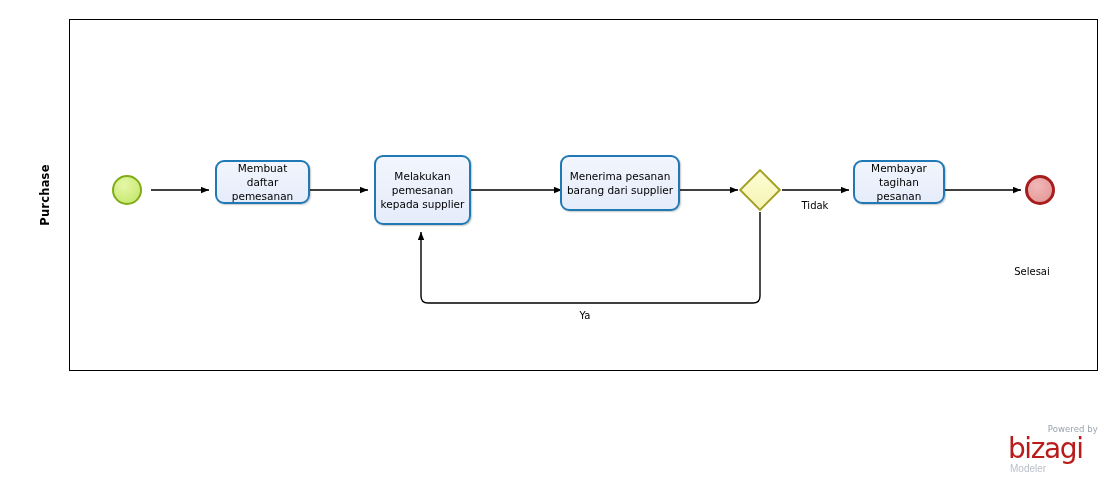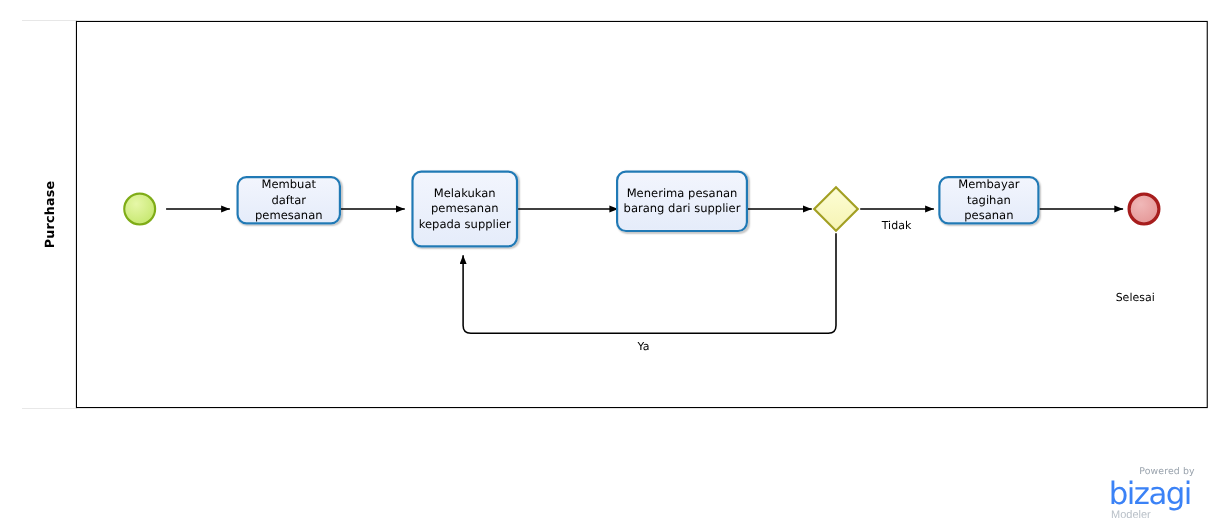--- a/index.html
+++ b/index.html
@@ -141,34 +141,34 @@
   
   .watermark {
     position: absolute;
     left: 1000px;
     top: 424px;
     width: 104px;
     height: 52px;
   }
   .wm-powered {
     position: absolute;
-    right: 18px;
+    right: 6px;
     top: 0px;
     font-size: 8.5px;
     color: #9aa3ad;
     font-family: "DejaVu Sans", sans-serif;
     letter-spacing: 0.1px;
   }
   .wm-brand {
     position: absolute;
     left: 8px;
     top: 10px;
     font-size: 28px;
     line-height: 30px;
-    color: #3b82f6;
+    color: #b91c1c;
     font-family: "DejaVu Sans", sans-serif;
     letter-spacing: -1.4px;
     font-weight: normal;
   }
   .wm-modeler {
     position: absolute;
     left: 10px;
     top: 39px;
     font-size: 10px;
     color: #b9c0c8;

